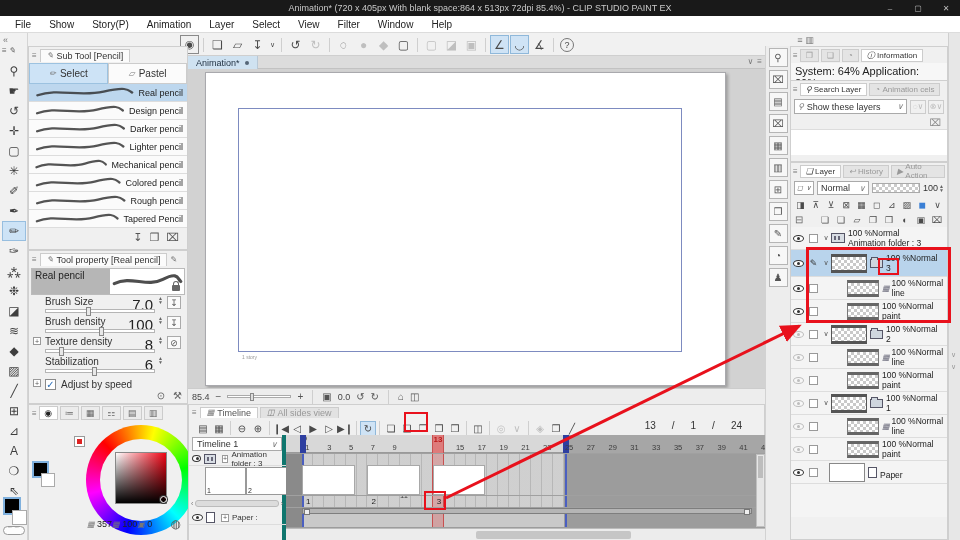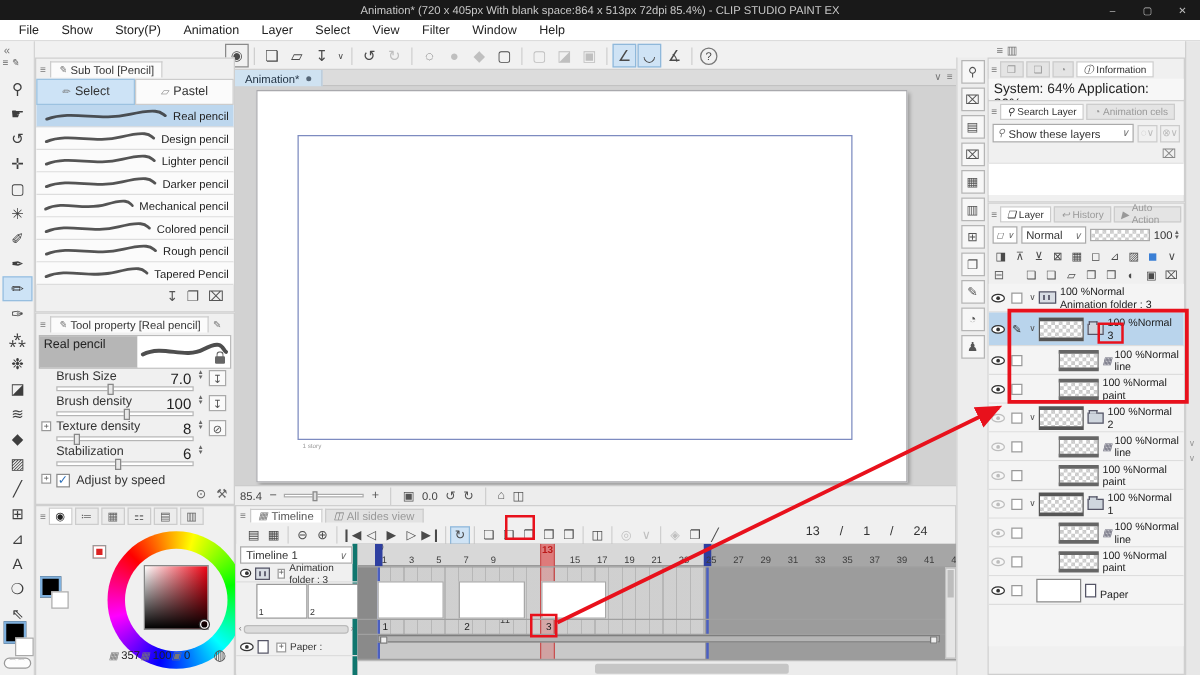--- a/index.html
+++ b/index.html
@@ -51,21 +51,21 @@
 .sfoot{display:flex;justify-content:flex-end;gap:7px;padding:3px 8px;font-size:11px;color:#555}
 
 #toolprop{left:28px;top:250px;width:160px;height:154px}
 .tpprev{position:relative;margin:1px 2px;height:27px;border:1px solid #bbb;display:flex}
 .tpprev .lab{width:78px;background:#b6b6b6;color:#222;font-size:10px;padding:1px 3px}
 .tpprev .stk{flex:1;background:#fff}
 .lock{position:absolute;right:4px;bottom:3px;width:8px;height:6px;background:#666;border-radius:1px}
 .lock::before{content:"";position:absolute;left:1px;top:-4px;width:4px;height:4px;border:1.5px solid #666;border-bottom:none;border-radius:3px 3px 0 0}
 .sliderrow{position:relative;height:20px;margin:0 4px}
 .sliderrow .slab{position:absolute;left:12px;top:0;font-size:10px;color:#333}
-.sliderrow .sval{position:absolute;right:30px;top:0;font-size:12px;color:#222}
+.sliderrow .sval{position:absolute;right:30px;top:0;font-size:15px;color:#222}
 .spin{position:absolute;right:20px;top:0;display:flex;flex-direction:column;font-size:5px;line-height:4px;color:#666}
 .sbtn{position:absolute;right:2px;top:0;width:14px;height:13px;border:1px solid #aaa;background:#fafafa;display:flex;align-items:center;justify-content:center;font-size:9px;color:#555}
 .strack{position:absolute;left:12px;top:13px;width:110px;height:4px;background:#fff;border:1px solid #b5b5b5}
 .sfill{height:100%;background:#9a9a9a}
 .sthumb{position:absolute;top:-3px;width:5px;height:9px;background:#e8e8e8;border:1px solid #888}
 .expander{position:absolute;left:0;top:1px;width:8px;height:8px;border:1px solid #999;background:#fff;font-size:7px;line-height:7px;text-align:center;color:#555}
 .cbrow{position:relative;height:16px;margin:2px 4px}
 .cbox{position:absolute;left:12px;top:1px;width:11px;height:11px;background:#fff;border:1px solid #8a8a8a;color:#2d6fb8;font-size:10px;line-height:10px;text-align:center}
 .cblab{position:absolute;left:28px;top:1px;font-size:10px}
 .tpfoot{position:absolute;right:5px;bottom:2px;display:flex;gap:8px;font-size:10px;color:#666}
@@ -326,27 +326,27 @@
         <div class="brushrow">
           <svg viewBox="0 0 90 14" preserveAspectRatio="none">
             <path d="M4 10 C 22 2 40 12 62 6 S 84 5 87 7" fill="none" stroke="#2a2a2a" stroke-width="2.4" stroke-linecap="round" opacity="0.8"></path>
           </svg>
           <span class="bname">Design pencil</span>
         </div>
         <div class="brushrow">
           <svg viewBox="0 0 90 14" preserveAspectRatio="none">
             <path d="M4 10 C 22 2 40 12 62 6 S 84 5 87 7" fill="none" stroke="#2a2a2a" stroke-width="2.4" stroke-linecap="round" opacity="0.8"></path>
           </svg>
-          <span class="bname">Lighter pencil</span>
+          <span class="bname">Darker pencil</span>
         </div>
         <div class="brushrow">
           <svg viewBox="0 0 90 14" preserveAspectRatio="none">
             <path d="M4 10 C 22 2 40 12 62 6 S 84 5 87 7" fill="none" stroke="#2a2a2a" stroke-width="2.4" stroke-linecap="round" opacity="0.8"></path>
           </svg>
-          <span class="bname">Darker pencil</span>
+          <span class="bname">Lighter pencil</span>
         </div>
         <div class="brushrow">
           <svg viewBox="0 0 90 14" preserveAspectRatio="none">
             <path d="M4 10 C 22 2 40 12 62 6 S 84 5 87 7" fill="none" stroke="#2a2a2a" stroke-width="2.4" stroke-linecap="round" opacity="0.8"></path>
           </svg>
           <span class="bname">Mechanical pencil</span>
         </div>
         <div class="brushrow">
           <svg viewBox="0 0 90 14" preserveAspectRatio="none">
             <path d="M4 10 C 22 2 40 12 62 6 S 84 5 87 7" fill="none" stroke="#2a2a2a" stroke-width="2.4" stroke-linecap="round" opacity="0.8"></path>

